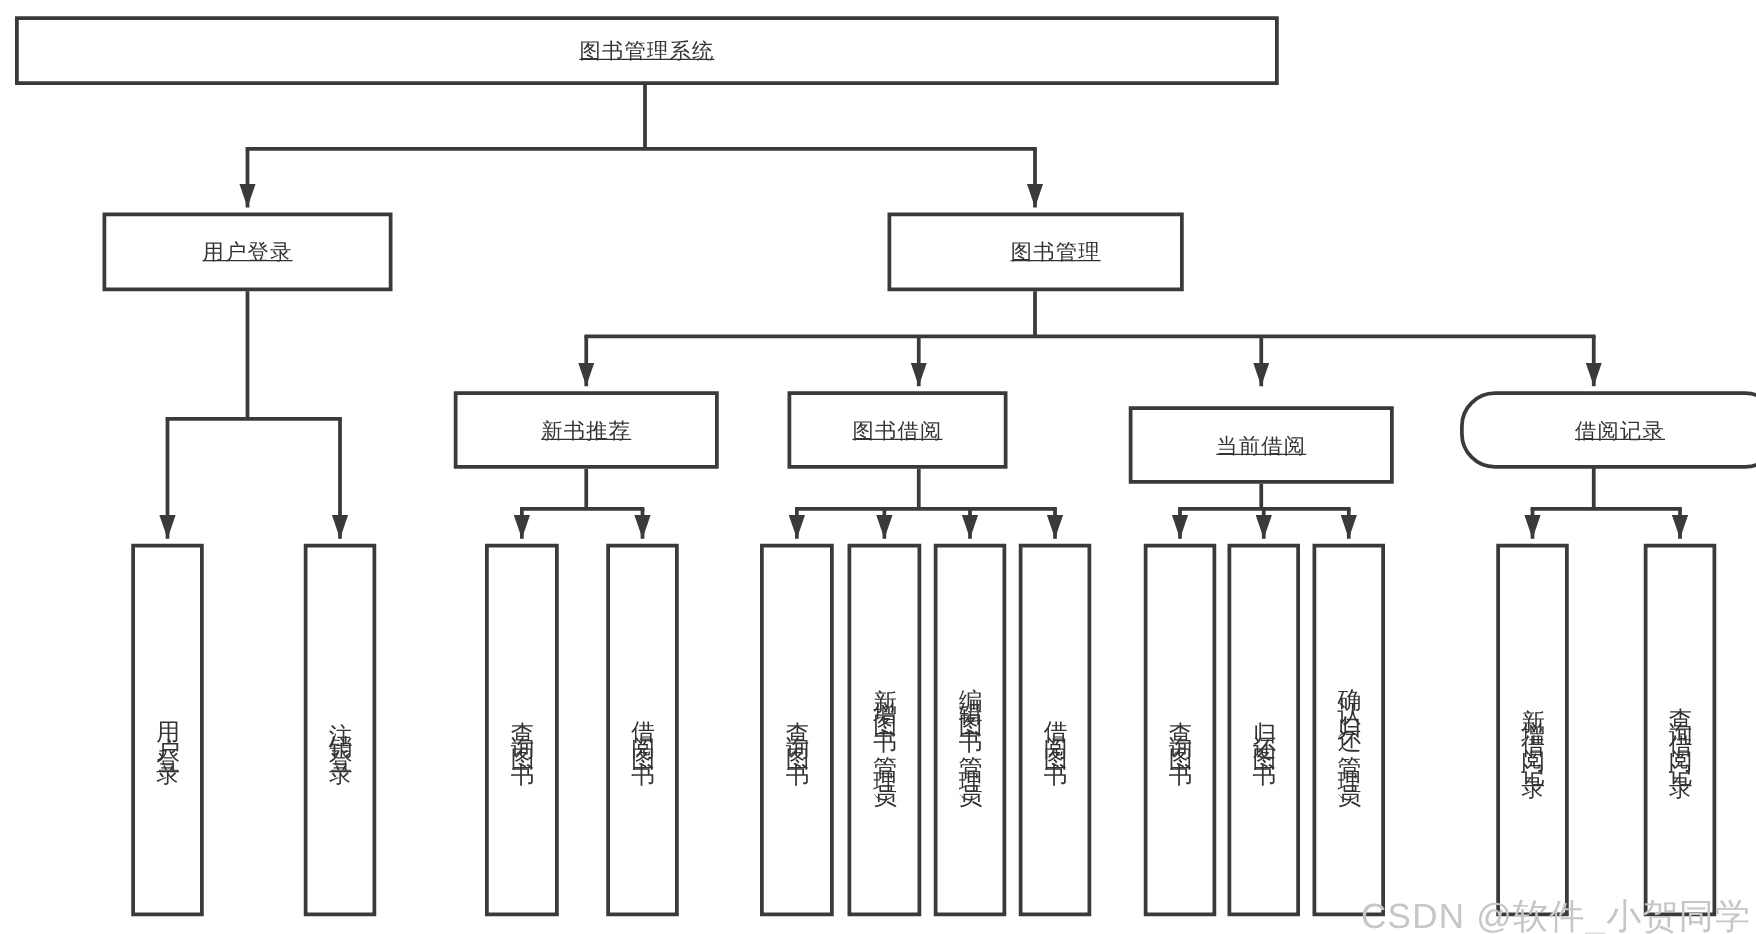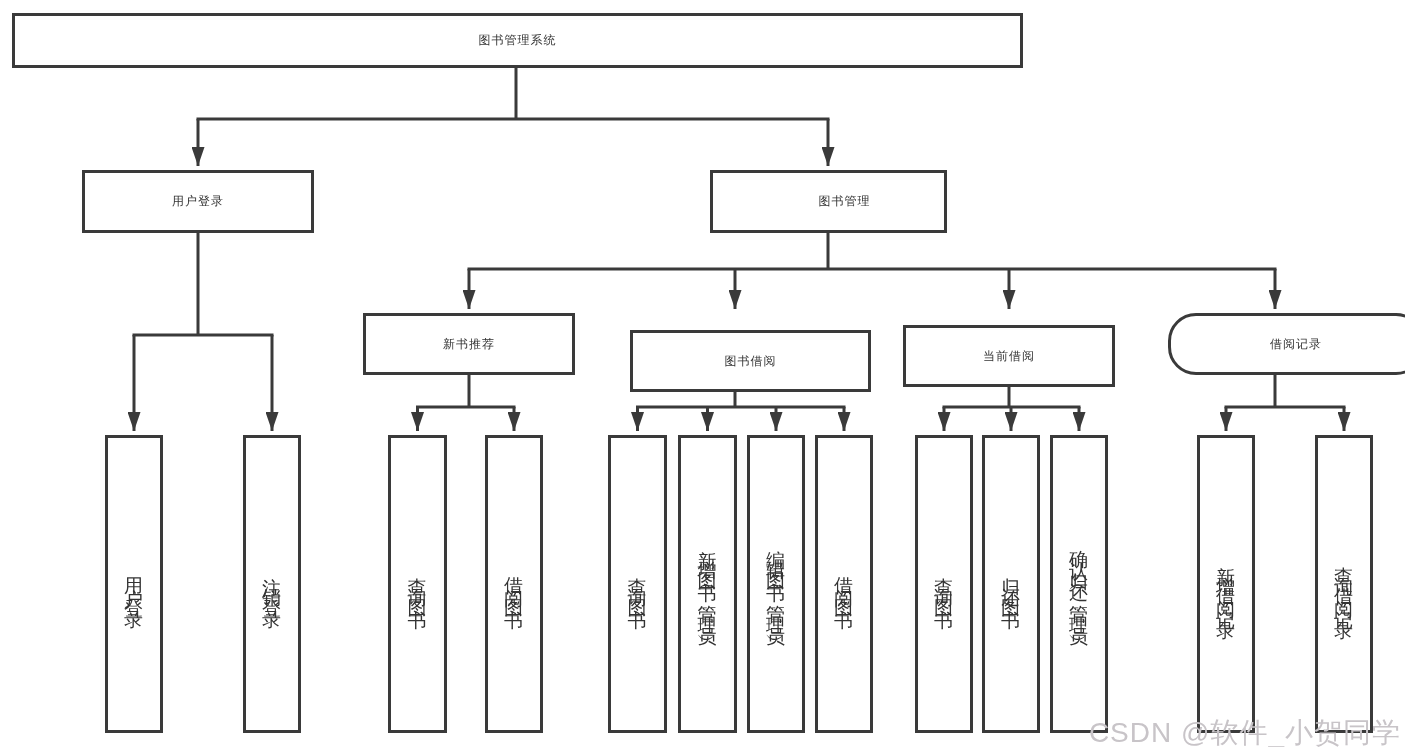--- a/index.html
+++ b/index.html
@@ -19,23 +19,24 @@
     position: absolute;
     box-sizing: border-box;
     border: 3px solid #3a3a3a;
     background: #ffffff;
     display: flex;
     align-items: center;
     justify-content: center;
     color: #333333;
   }
   .box.h {
-    font-size: 12px;
+    font-size: 17px;
     letter-spacing: 1px;
     white-space: nowrap;
+    text-decoration: underline;
   }
   .box.v {
     writing-mode: vertical-rl;
     text-orientation: mixed;
     font-size: 19px;
     letter-spacing: 11px;
     line-height: 1;
   }
   .watermark {
     position: absolute;
@@ -101,21 +102,21 @@
     <path d="M1226 407 V431" fill="none" stroke="#3a3a3a" stroke-width="3" marker-end="url(#arrow)"></path>
     <path d="M1344 407 V431" fill="none" stroke="#3a3a3a" stroke-width="3" marker-end="url(#arrow)"></path>
   </svg>
 
   <div class="box h" style="left:12px; top:13px; width:1011px; height:55px;">图书管理系统</div>
 
   <div class="box h" style="left:82px; top:170px; width:232px; height:63px;">用户登录</div>
   <div class="box h" style="left:710px; top:170px; width:237px; height:63px;padding-left:32px;">图书管理</div>
 
   <div class="box h" style="left:363px; top:313px; width:212px; height:62px;">新书推荐</div>
-  <div class="box h" style="left:630px; top:330px; width:241px; height:62px;">图书借阅</div>
+  <div class="box h" style="left:630px; top:313px; width:176px; height:62px;">图书借阅</div>
   <div class="box h" style="left:903px; top:325px; width:212px; height:62px;">当前借阅</div>
   <div class="box h" style="left:1168px; top:313px; width:256px; height:62px;border-radius:28px;">借阅记录</div>
 
   <div class="box v" style="left:105px; top:435px; width:58px; height:298px;">用户登录</div>
   <div class="box v" style="left:243px; top:435px; width:58px; height:298px;">注销登录</div>
 
   <div class="box v" style="left:388px; top:435px; width:59px; height:298px;">查询图书</div>
   <div class="box v" style="left:485px; top:435px; width:58px; height:298px;">借阅图书</div>
 
   <div class="box v" style="left:608px; top:435px; width:59px; height:298px;">查询图书</div>

